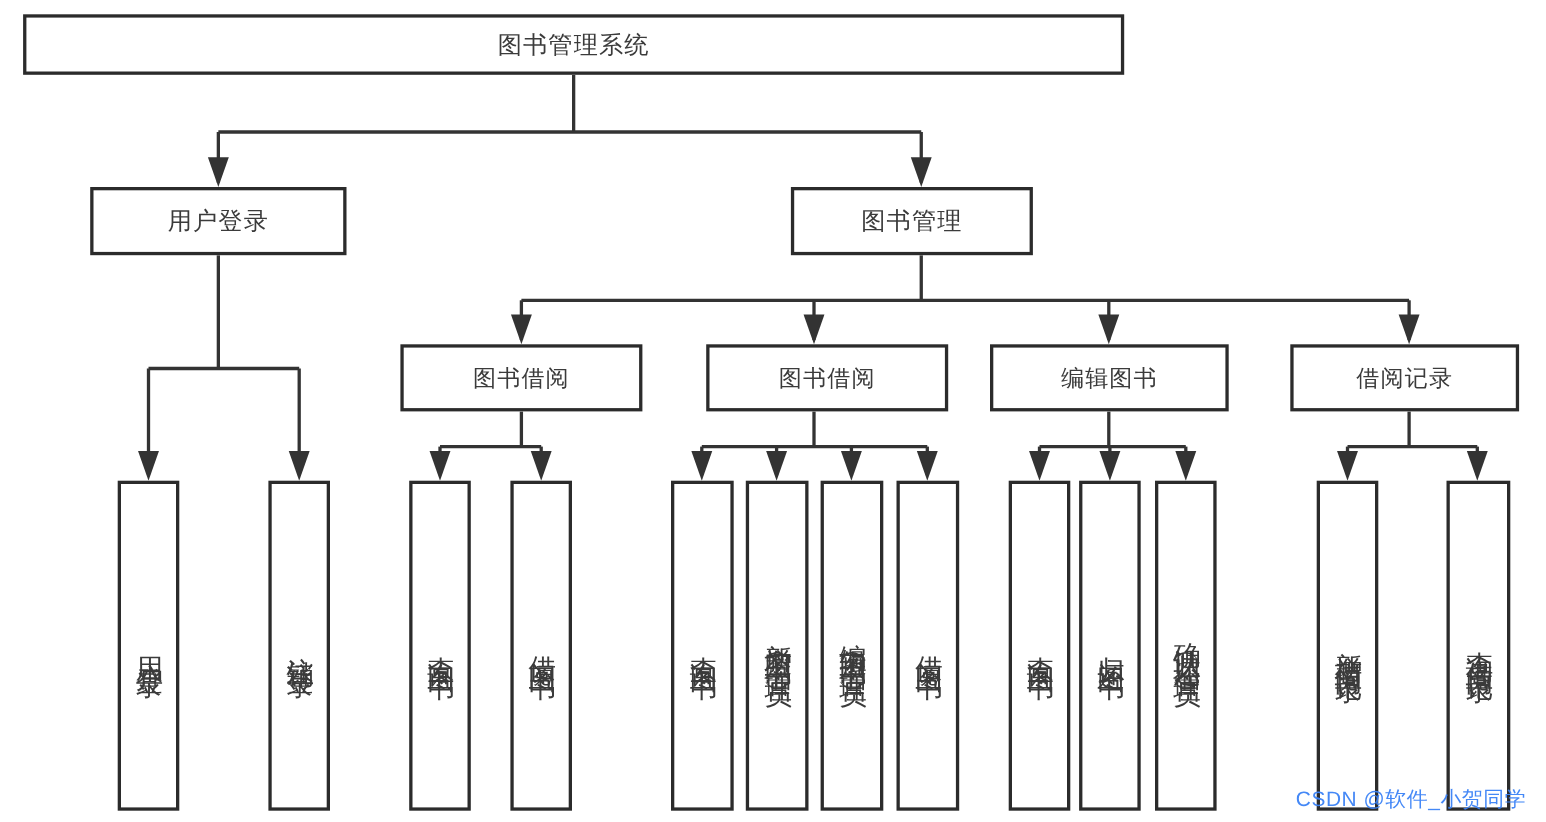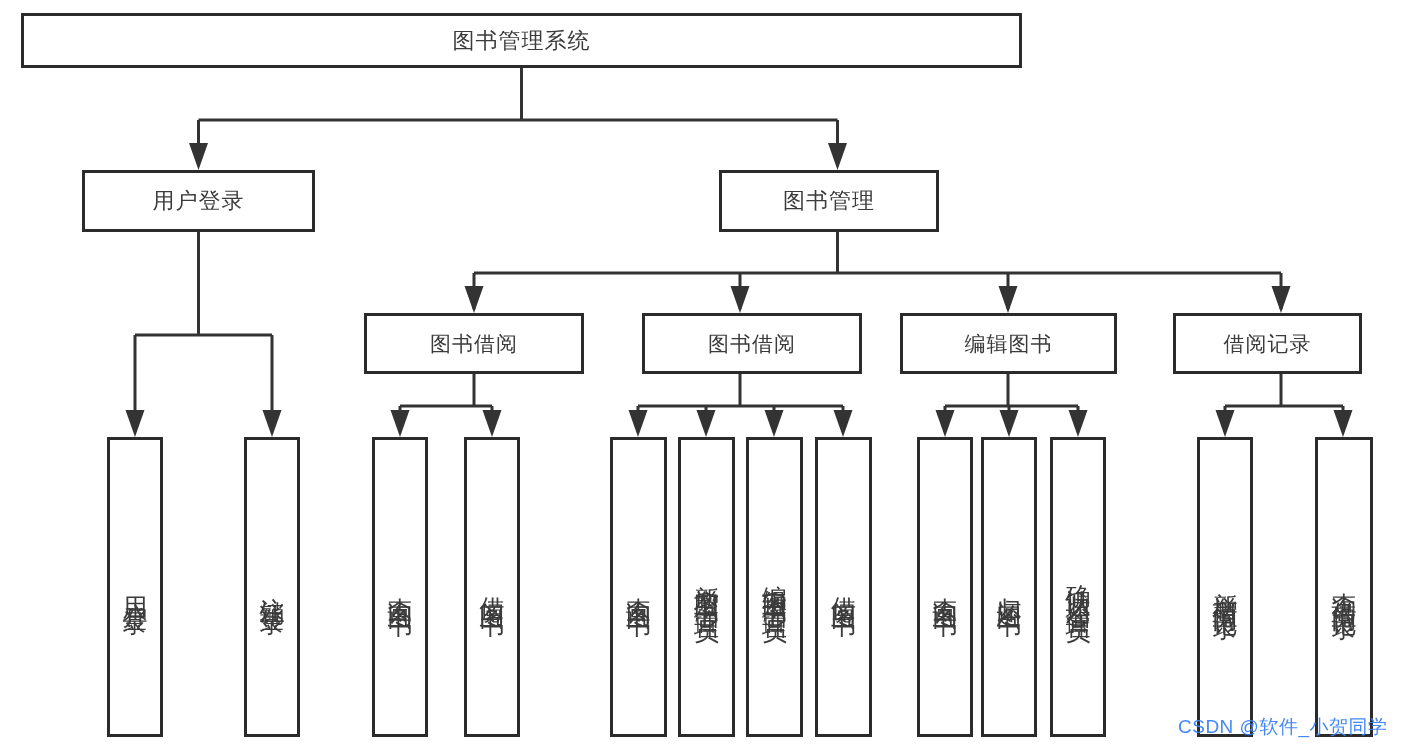--- a/index.html
+++ b/index.html
@@ -146,21 +146,21 @@
 
   <div class="box h lvl3" style="left:364px; top:313px; width:220px; height:61px;">
     <span>图书借阅</span>
   </div>
   <div class="box h lvl3" style="left:630px; top:313px; width:220px; height:61px;margin-left:12px;">
     <span>图书借阅</span>
   </div>
   <div class="box h lvl3" style="left:900px; top:313px; width:217px; height:61px;">
     <span>编辑图书</span>
   </div>
-  <div class="box h lvl3" style="left:1173px; top:313px; width:189px; height:61px;text-align:right;">
+  <div class="box h lvl3" style="left:1173px; top:313px; width:208px; height:61px;text-align:right;">
     <span>借阅记录</span>
   </div>
 
   <div class="box v" style="left:107px; top:437px; width:56px; height:300px;">
     <span>用户登录</span>
   </div>
   <div class="box v" style="left:244px; top:437px; width:56px; height:300px;">
     <span>注销登录</span>
   </div>
 

